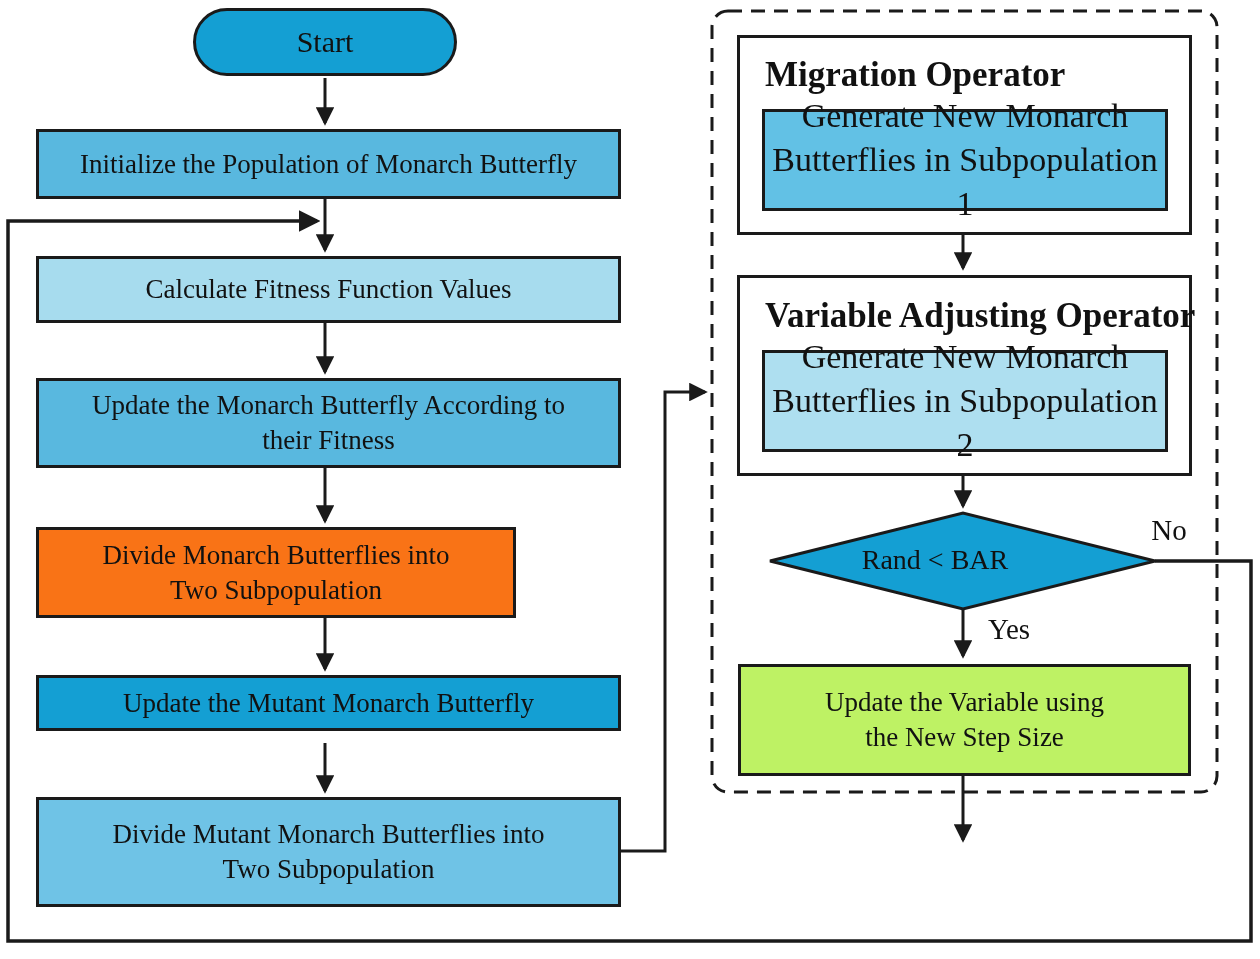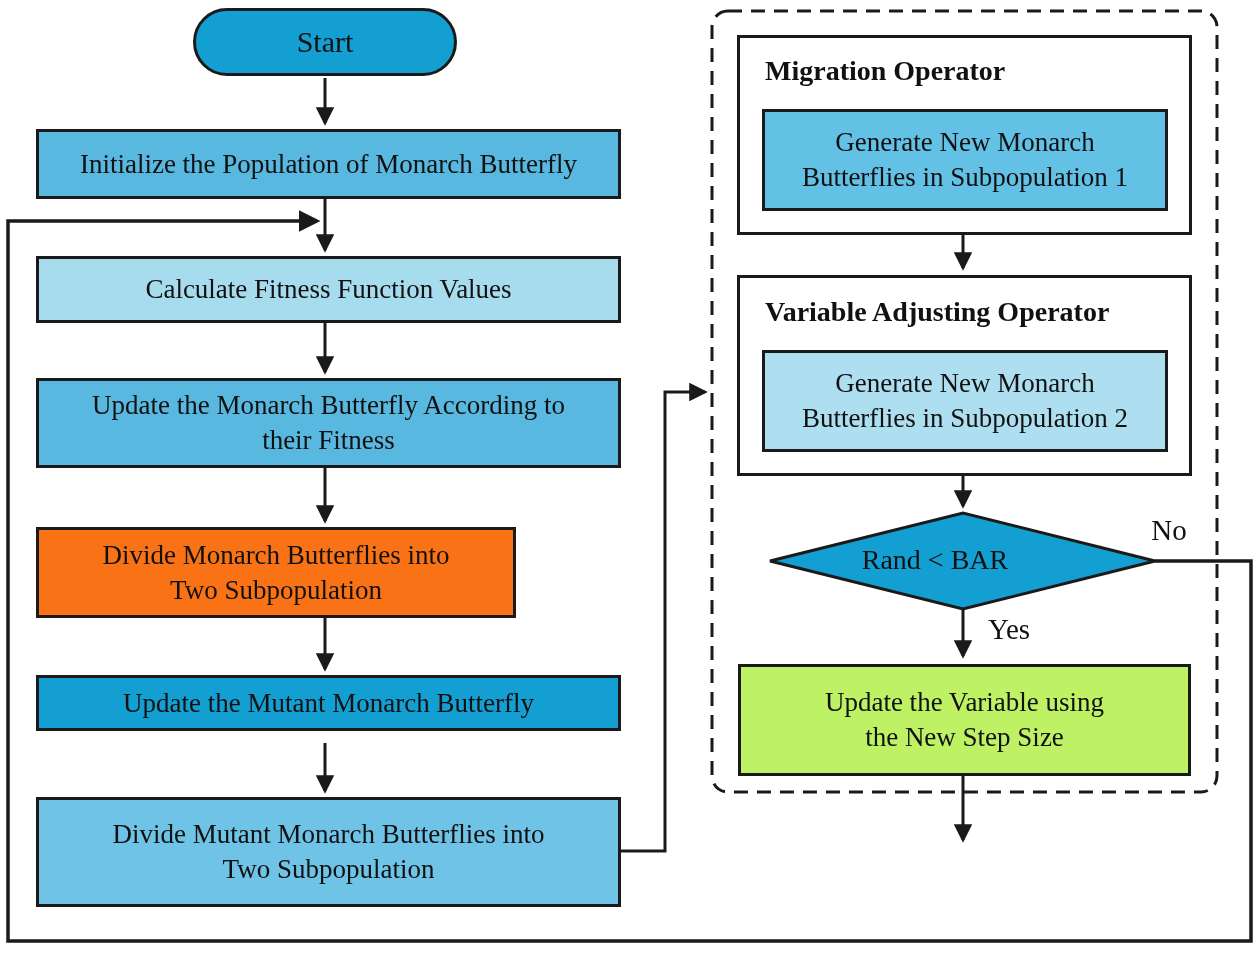--- a/index.html
+++ b/index.html
@@ -18,27 +18,27 @@
     border:3px solid #1a1a1a;
     display:flex;align-items:center;justify-content:center;
     text-align:center;
     font-size:27px;line-height:1.28;
     white-space:pre-line;
   }
   .pill{border-radius:35px;font-size:30px;}
   .operator{background:#ffffff;}
   .op-title{
     position:absolute;z-index:3;
-    font-weight:bold;font-size:28px;white-space:nowrap;
+    font-weight:bold;font-size:35px;white-space:nowrap;
   }
   .inner{
     position:absolute;z-index:3;
     box-sizing:border-box;border:3px solid #1a1a1a;
     display:flex;align-items:center;justify-content:center;
-    text-align:center;font-size:27px;line-height:1.3;white-space:pre-line;
+    text-align:center;font-size:34px;line-height:1.3;white-space:pre-line;
   }
   .floating-label{
     position:absolute;z-index:3;
     font-size:29px;text-align:center;white-space:nowrap;
   }
   .decision-label{
     position:absolute;z-index:3;
     font-size:28px;text-align:center;white-space:nowrap;
   }
 </style>

